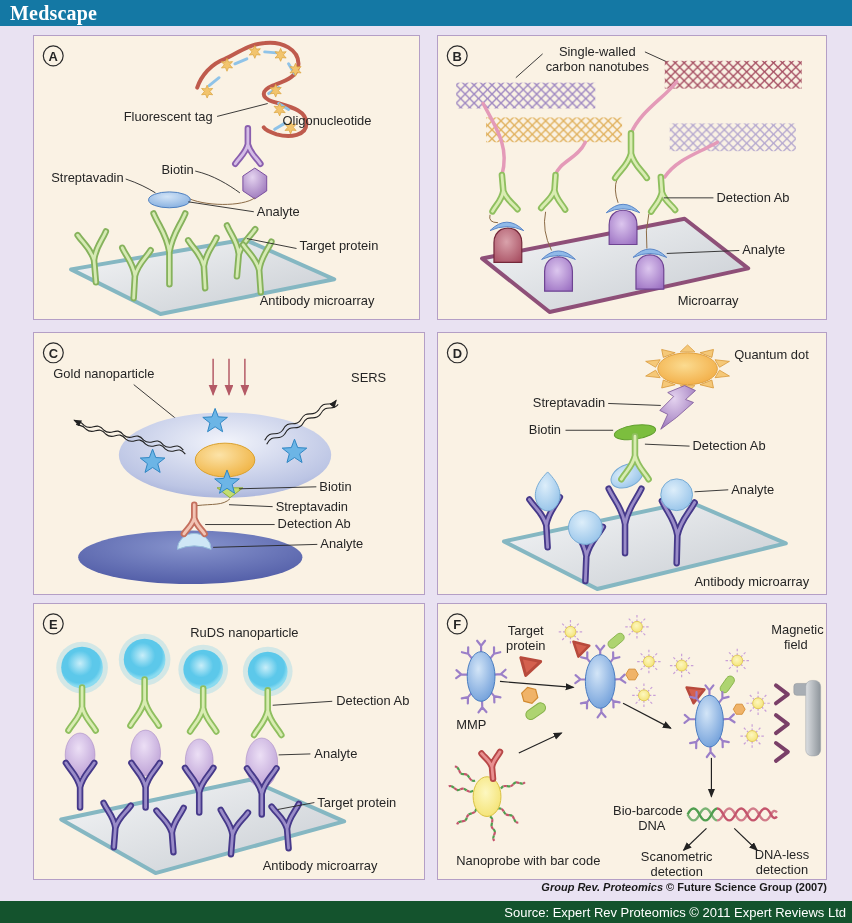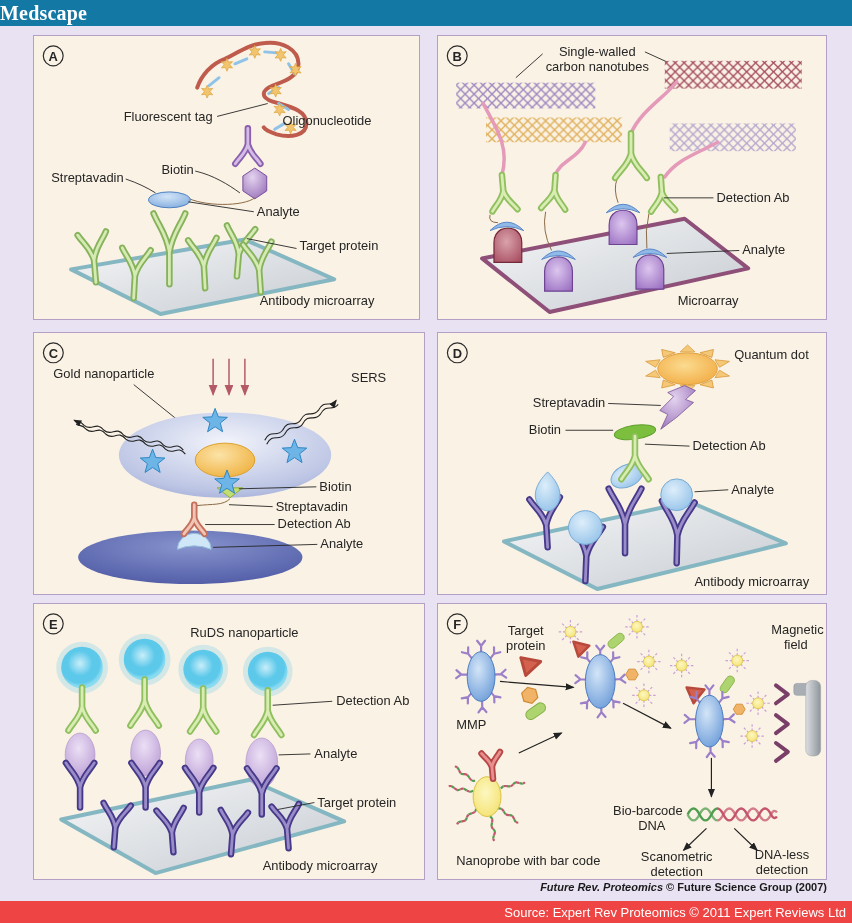--- a/index.html
+++ b/index.html
@@ -1,28 +1,28 @@
 <!DOCTYPE html>
 <html><head>
 <meta charset="utf-8">
 <style>
   * { margin:0; padding:0; box-sizing:border-box; }
   html,body { width:852px; }
   body { height:923px; font-family:"Liberation Sans", sans-serif; background:#fff; }
-  .topbar { height:26px; background:#1478a4; color:#fff; display:flex; align-items:center; }
+  .topbar { height:26px; background:#1478a4; color:#fff; display:flex; align-items:center; padding-left:10px; }
   .logo { font-family:"Liberation Serif", serif; font-weight:bold; font-size:20px; letter-spacing:.2px; }
   .canvas { position:relative; height:875px; background:#e9e2f2; overflow:hidden; }
   .panel { position:absolute; background:#faf2e4; border:1px solid #b49fc6; }
   .panel svg { position:absolute; left:0; top:0; width:100%; height:100%; }
   svg text { font-family:"Liberation Sans", sans-serif; font-size:13px; fill:#252525; }
   svg text.badge { font-weight:bold; font-size:13px; }
   .pl { stroke:#252525; stroke-width:.9; fill:none; }
   .attribution { position:absolute; right:25px; top:855px; font-size:11px; font-weight:bold; color:#1a1a1a; }
   .attribution .j { font-style:italic; }
-  .bottombar { height:22px; background:#ef4444; color:#fff; font-size:13px; display:flex; align-items:center; justify-content:flex-end; padding-right:6px; }
+  .bottombar { height:22px; background:#14532d; color:#fff; font-size:13px; display:flex; align-items:center; justify-content:flex-end; padding-right:6px; }
 </style>
 </head>
 <body>
 
 <svg width="0" height="0" style="position:absolute" aria-hidden="true">
 <defs>
   <marker id="ah" markerWidth="9" markerHeight="8" refX="6.5" refY="3" orient="auto">
         <path d="M0,0 L7.5,3 L0,6 Z" fill="#222"></path>
       </marker>
   <marker id="ahr" markerWidth="9" markerHeight="8" refX="6.5" refY="3" orient="auto">
@@ -496,19 +496,19 @@
       <line x1="270" y1="226" x2="247" y2="248" stroke="#222" stroke-width="1.2" marker-end="url(#ah)"></line>
       <line x1="298" y1="226" x2="321" y2="248" stroke="#222" stroke-width="1.2" marker-end="url(#ah)"></line>
       <text x="240" y="259" text-anchor="middle">Scanometric</text>
       <text x="240" y="274" text-anchor="middle">detection</text>
       <text x="346" y="257" text-anchor="middle">DNA-less</text>
       <text x="346" y="272" text-anchor="middle">detection</text>
     </svg>
   </div>
 
   <div class="attribution">
-    <span class="j">Future Rev. Proteomics</span><span> © Future Science Group (2007)</span>
+    <span class="j">Group Rev. Proteomics</span><span> © Future Science Group (2007)</span>
   </div>
 </div>
 
 <div class="bottombar">
   <span>Source: Expert Rev Proteomics © 2011 Expert Reviews Ltd</span>
 </div>
 
 </body></html>

